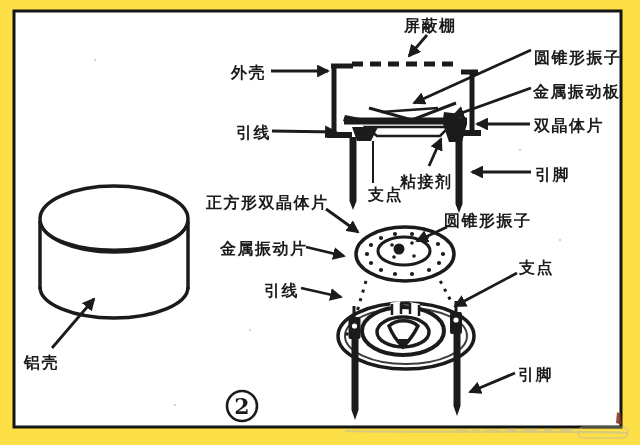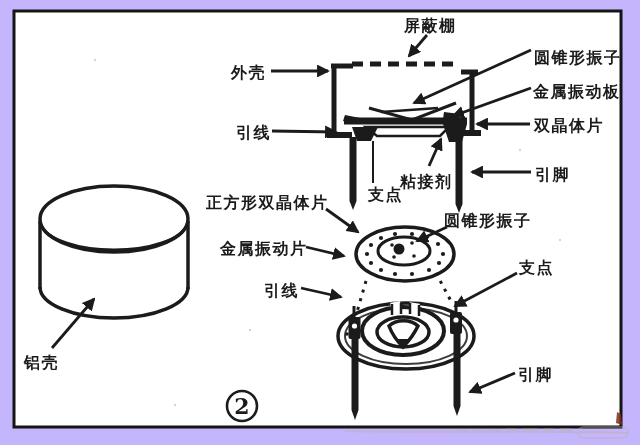--- a/index.html
+++ b/index.html
@@ -1,16 +1,16 @@
 <!DOCTYPE html>
 <html><head>
 <meta charset="utf-8">
 <style>
   html,body{margin:0;padding:0;background:#fdfdfb;}
-  #stage{position:relative;width:640px;height:445px;background:#c4b5fd;overflow:hidden;
+  #stage{position:relative;width:640px;height:445px;background:#fde047;overflow:hidden;
          font-family:"DejaVu Sans","Liberation Sans",sans-serif;}
   svg{position:absolute;left:0;top:0;}
   text{font-family:"DejaVu Sans","Liberation Sans",sans-serif;font-weight:700;
        fill:#1b1b1b;font-size:16px;letter-spacing:1.5px;}
   text.fignum{font-family:"DejaVu Serif","Liberation Serif",serif;font-size:22px;
        letter-spacing:0;font-weight:700;}
   .ink{stroke:#1b1b1b;fill:none;stroke-linecap:butt;}
   .fill-ink{fill:#1b1b1b;stroke:none;}
   .ptr{stroke:#1b1b1b;fill:none;stroke-width:2.8;}
   .wm{stroke:#b8b3aa;fill:none;}

